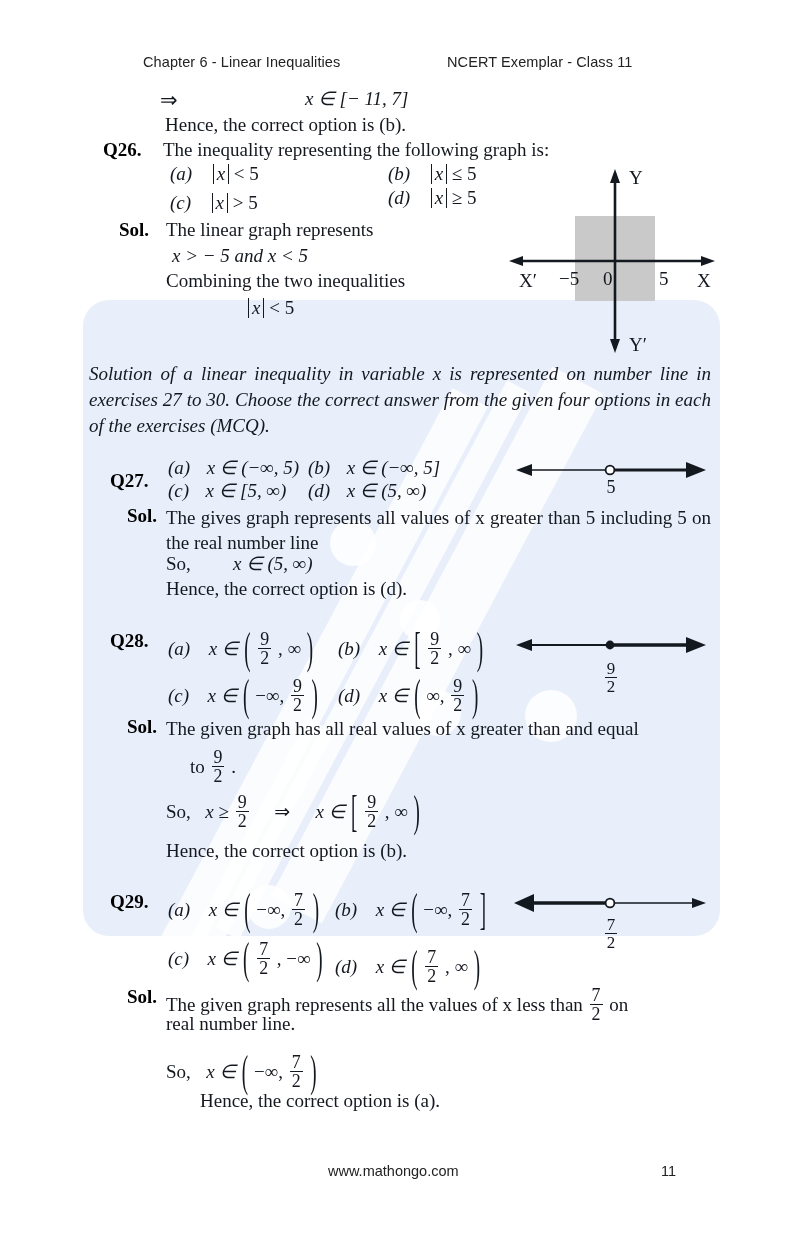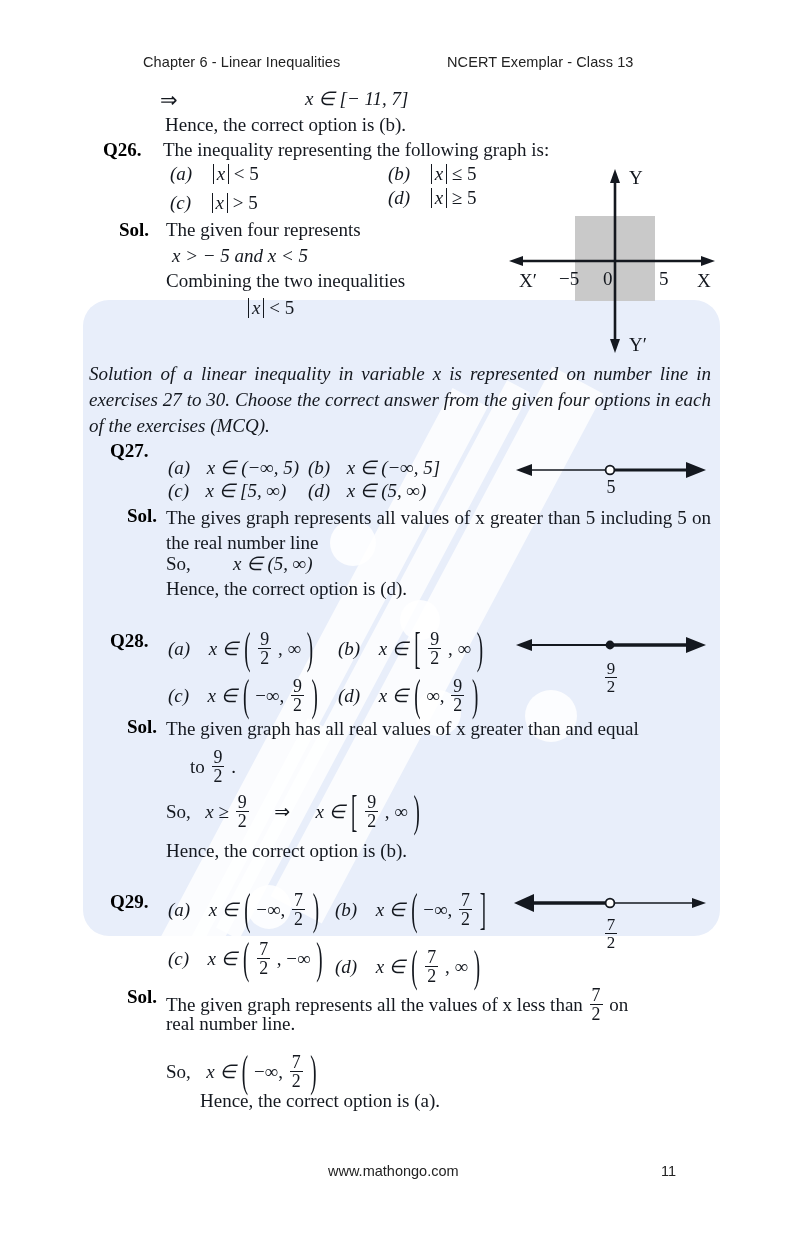--- a/index.html
+++ b/index.html
@@ -145,21 +145,21 @@
   <div class="wm-stripe" style="left:408px; top:345px; width:58px; height:600px;"></div>
   <div class="wm-stripe" style="left:205px; top:700px; width:30px; height:430px;"></div>
   <div class="wm-dot" style="left:330px; top:520px; width:46px; height:46px;"></div>
   <div class="wm-dot" style="left:400px; top:600px; width:40px; height:40px;"></div>
   <div class="wm-dot" style="left:415px; top:690px; width:46px; height:46px;"></div>
   <div class="wm-dot" style="left:525px; top:690px; width:52px; height:52px;"></div>
   <div class="wm-dot" style="left:247px; top:885px; width:44px; height:44px;"></div>
   <div class="wm-dot" style="left:330px; top:960px; width:40px; height:40px;"></div>
 
   <div class="hdr" id="hdr-left">Chapter 6 - Linear Inequalities</div>
-  <div class="hdr" id="hdr-right">NCERT Exemplar - Class 13</div>
+  <div class="hdr" id="hdr-right">NCERT Exemplar - Class 11</div>
 
   <div class="txt" style="left:160px; top:88px; font-size:21px;">⇒</div>
   <div class="txt mono-math" style="left:305px; top:88px;">x ∈ [− 11, 7]</div>
   <div class="txt" style="left:165px; top:114px;">Hence, the correct option is (b).</div>
 
   <div class="lbl" style="left:103px; top:139px;">Q26.</div>
   <div class="txt" style="left:163px; top:139px;">The inequality representing the following graph is:</div>
 
   <div class="txt" style="left:170px; top:163px;">
     <span class="opt">(a)</span>
@@ -180,21 +180,21 @@
     <span>&gt; 5</span>
   </div>
   <div class="txt" style="left:388px; top:187px;">
     <span class="opt">(d)</span>
     <span style="display:inline-block; width:11px;"></span>
     <span class="abs">x</span>
     <span>≥ 5</span>
   </div>
 
   <div class="lbl" style="left:119px; top:219px;">Sol.</div>
-  <div class="txt" style="left:166px; top:219px;">The given four represents</div>
+  <div class="txt" style="left:166px; top:219px;">The linear graph represents</div>
   <div class="txt mono-math" style="left:172px; top:245px;">x &gt; − 5 and x &lt; 5</div>
   <div class="txt" style="left:166px; top:270px;">Combining the two inequalities</div>
   <div class="txt" style="left:248px; top:297px;">
     <span class="abs">x</span>
     <span>&lt; 5</span>
   </div>
 
   <svg id="graph" viewBox="0 0 215 195">
     <rect x="70" y="53" width="80" height="85" fill="#c9c9c9"></rect>
 
@@ -209,21 +209,21 @@
   <div class="txt" style="left:629px; top:167px;">Y</div>
   <div class="txt" style="left:629px; top:334px;">Y′</div>
   <div class="txt" style="left:697px; top:270px;">X</div>
   <div class="txt" style="left:519px; top:270px;">X′</div>
   <div class="txt" style="left:559px; top:268px;">−5</div>
   <div class="txt" style="left:603px; top:268px;">0</div>
   <div class="txt" style="left:659px; top:268px;">5</div>
 
   <div class="blk" style="left:89px; top:361px; width:622px; font-size:19px; line-height:1.38;font-style:italic;">Solution of a linear inequality in variable x is represented on number line in exercises 27 to 30. Choose the correct answer from the given four options in each of the exercises (MCQ).</div>
 
-  <div class="lbl" style="left:110px; top:440px;">Q27.</div>
+  <div class="lbl" style="left:110px; top:470px;">Q27.</div>
   <div class="txt" style="left:168px; top:457px;">
     <span class="opt">(a)</span>
     <span style="display:inline-block;width:7px;"></span>
     <span class="mono-math">x ∈ (−∞, 5)</span>
   </div>
   <div class="txt" style="left:308px; top:457px;">
     <span class="opt">(b)</span>
     <span style="display:inline-block;width:7px;"></span>
     <span class="mono-math">x ∈ (−∞, 5]</span>
   </div>

